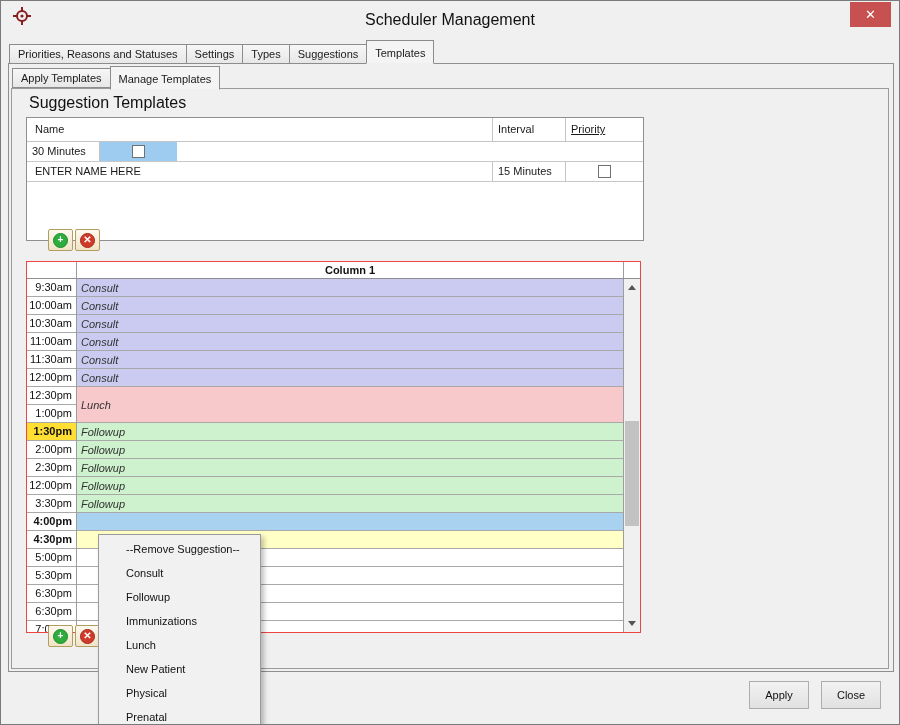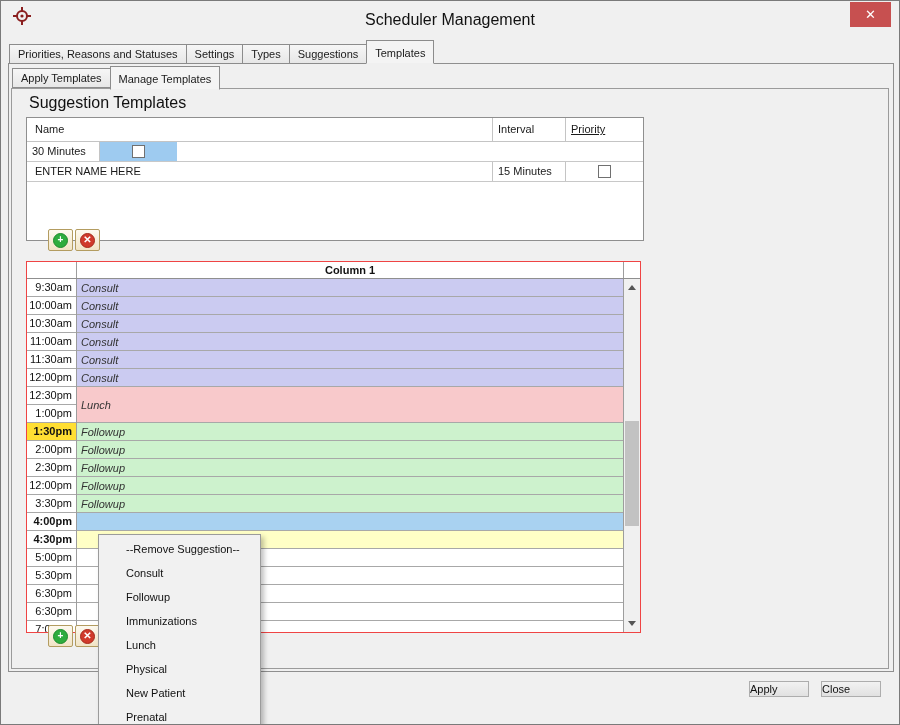--- a/index.html
+++ b/index.html
@@ -75,21 +75,21 @@
   .arrow.up { top:0; } .arrow.down { bottom:0; }
   .tri-up   { width:0; height:0; border-left:4px solid transparent; border-right:4px solid transparent; border-bottom:5px solid #555; }
   .tri-down { width:0; height:0; border-left:4px solid transparent; border-right:4px solid transparent; border-top:5px solid #555; }
   .thumb { position:absolute; left:1px; width:14px; top:142px; height:105px; background:#c2c2c2; }
 
   
   .context-menu { position:absolute; left:97px; top:533px; width:163px; background:#f1f1f1; border:1px solid #9b9b9b; box-shadow:3px 3px 5px rgba(0,0,0,0.25); z-index:20; padding:2px 0; }
   .menu-item { height:24px; line-height:24px; padding-left:27px; font-size:11px; color:#111; white-space:nowrap; }
 
   
-  .btn { position:absolute; top:680px; width:60px; height:16px; background:linear-gradient(#f2f2f2,#e1e1e1); border:1px solid #adadad; font-size:11px; color:#111; text-align:left; font-family:inherit; cursor:default; }
+  .btn { position:absolute; top:680px; width:60px; height:28px; background:linear-gradient(#f2f2f2,#e1e1e1); border:1px solid #adadad; font-size:11px; color:#111; text-align:center; font-family:inherit; cursor:default; }
   .btn.apply { left:748px; }
   .btn.close { left:820px; }
 </style>
 </head>
 <body>
 
 <div class="window">
 
   <div class="titlebar">
     <span class="app-icon">
@@ -319,23 +319,23 @@
       <div class="menu-item">--Remove Suggestion--</div>
 
       <div class="menu-item">Consult</div>
 
       <div class="menu-item">Followup</div>
 
       <div class="menu-item">Immunizations</div>
 
       <div class="menu-item">Lunch</div>
 
+      <div class="menu-item">New Patient</div>
+
       <div class="menu-item">Physical</div>
-
-      <div class="menu-item">New Patient</div>
 
       <div class="menu-item">Prenatal</div>
     </div>
 
   <button class="btn apply">Apply</button>
   <button class="btn close">Close</button>
 
 </div>
 
 </body></html>

